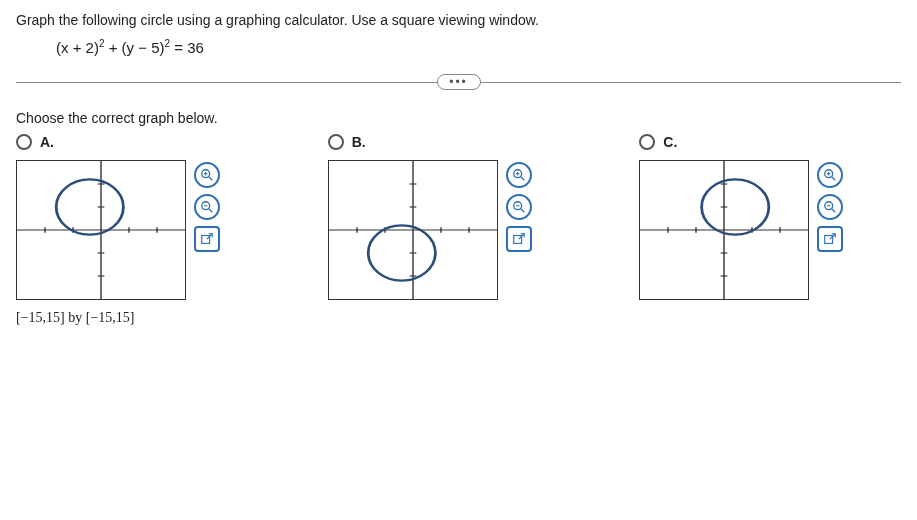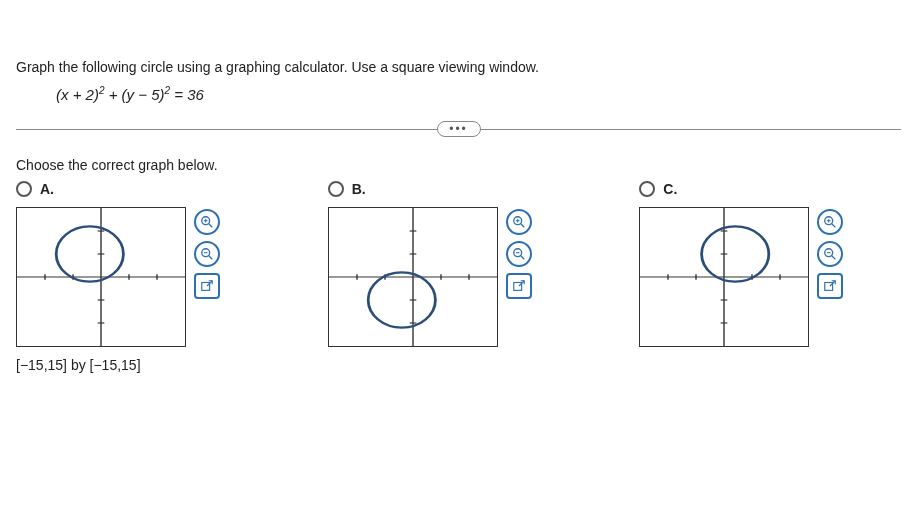--- a/index.html
+++ b/index.html
@@ -6,22 +6,22 @@
     body {
       font-family: Arial, sans-serif;
       font-size: 14px;
       color: #222;
       background: #fff;
       width: 917px;
       height: 520px;
       padding: 12px 16px;
       position: relative;
     }
-    .instruction { margin-bottom: 10px; margin-top: 47px; }
-    .equation { margin: 8px 0 18px 40px; font-size: 15px; font-style: italic; }
+    .instruction { margin-bottom: 10px; }
+    .equation { margin: 8px 0 18px 40px; font-size: 15px; }
     .sup { font-size: 10px; vertical-align: super; }
     .divider-wrap { position: relative; margin-bottom: 20px; height: 16px; }
     .divider { border: none; border-top: 1px solid #888; width: 100%; position: absolute; top: 8px; }
     .ellipsis-btn {
       position: absolute; left: 50%; top: 0; transform: translateX(-50%);
       width: 44px; height: 16px; border: 1px solid #888; border-radius: 10px;
       background: #fff; display: flex; align-items: center; justify-content: center;
       color: #555; font-size: 12px; letter-spacing: 2px; cursor: pointer;
     }
     .prompt { margin-bottom: 8px; }
@@ -37,21 +37,21 @@
       width: 170px; height: 140px; border: 1px solid #333; background: #fff; position: relative;
     }
     .tool-col { display: flex; flex-direction: column; gap: 6px; margin-top: 2px; }
     .tool-btn {
       width: 26px; height: 26px; border: 2px solid #2c6fb5; border-radius: 50%;
       background: #fff; display: flex; align-items: center; justify-content: center;
       cursor: pointer; color: #2c6fb5;
     }
     .tool-btn.square { border-radius: 4px; }
     .tool-btn svg { width: 14px; height: 14px; }
-    .window-label { margin-top: 10px; font-family: Liberation Sans, sans-serif; font-size: 14px; }
+    .window-label { margin-top: 10px; font-family: Liberation Serif, serif; font-size: 14px; }
     svg.plot { width: 100%; height: 100%; display: block; }
   </style>
 </head>
 <body>
 
 <div class="instruction">Graph the following circle using a graphing calculator. Use a square viewing window.</div>
 
 <div class="equation">
   <span>(x + 2)</span><span class="sup">2</span><span> + (y − 5)</span><span class="sup">2</span><span> = 36</span>
 </div>

